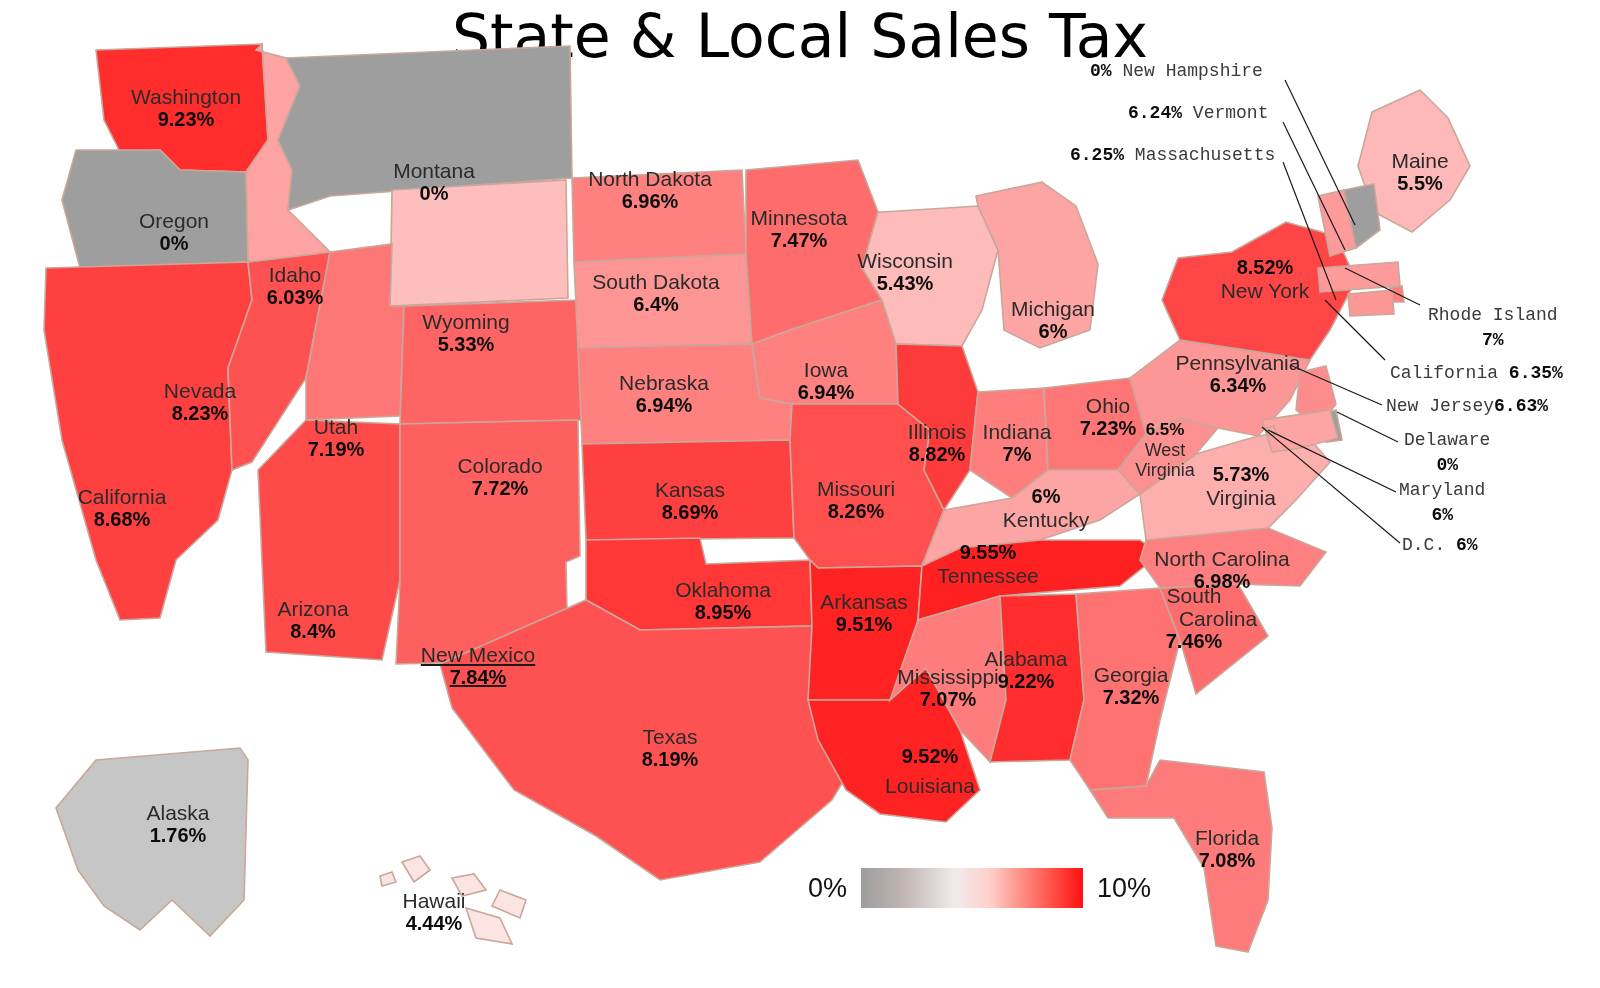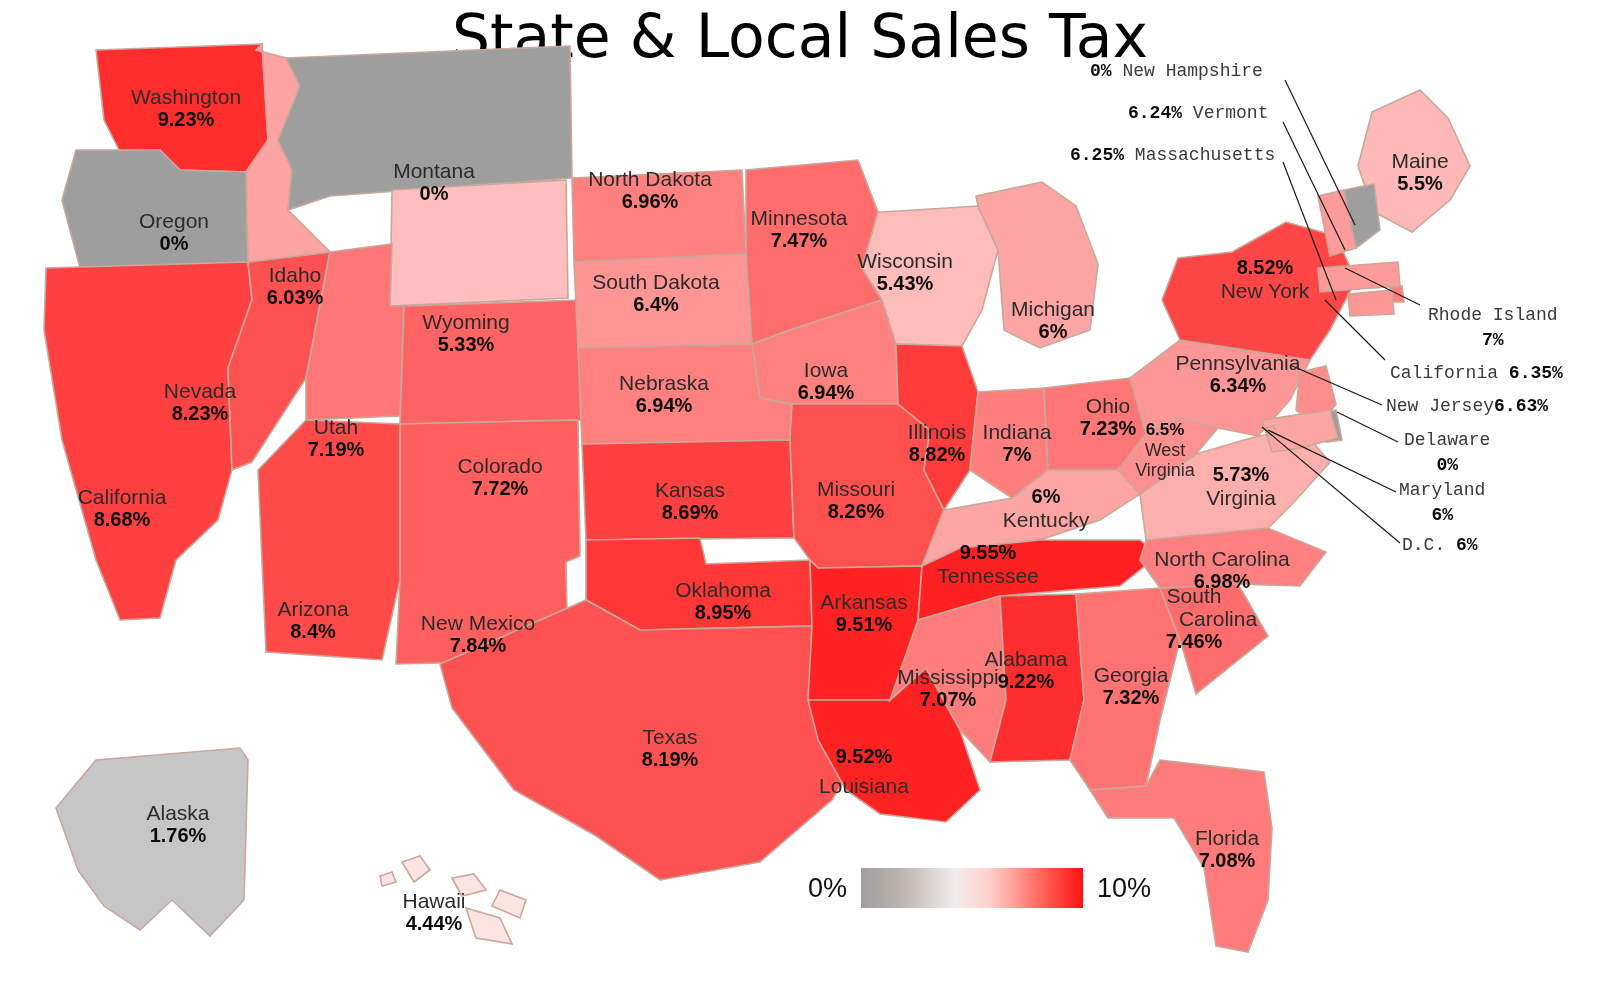--- a/index.html
+++ b/index.html
@@ -280,21 +280,21 @@
         <span class="pc">5.33%</span>
       </div>
       <div class="lbl" style="left: 336px; top: 438px;">
         <span class="nm">Utah</span>
         <span class="pc">7.19%</span>
       </div>
       <div class="lbl" style="left: 313px; top: 620px;">
         <span class="nm">Arizona</span>
         <span class="pc">8.4%</span>
       </div>
-      <div class="lbl" style="left: 478px; top: 634px;">
+      <div class="lbl" style="left: 478px; top: 666px; text-decoration: underline;">
         <span class="nm">New Mexico</span>
         <span class="pc">7.84%</span>
       </div>
       <div class="lbl" style="left: 500px; top: 477px;">
         <span class="nm">Colorado</span>
         <span class="pc">7.72%</span>
       </div>
       <div class="lbl" style="left: 650px; top: 190px;">
         <span class="nm">North Dakota</span>
         <span class="pc">6.96%</span>
@@ -328,21 +328,21 @@
         <span class="pc">6.94%</span>
       </div>
       <div class="lbl" style="left: 856px; top: 500px;">
         <span class="nm">Missouri</span>
         <span class="pc">8.26%</span>
       </div>
       <div class="lbl" style="left: 864px; top: 613px;">
         <span class="nm">Arkansas</span>
         <span class="pc">9.51%</span>
       </div>
-      <div class="lbl pc-first" style="left: 864px; top: 771px; gap: 6px;">
+      <div class="lbl pc-first" style="left: 930px; top: 771px; gap: 6px;">
         <span class="pc">9.52%</span>
         <span class="nm">Louisiana</span>
       </div>
       <div class="lbl" style="left: 905px; top: 272px;">
         <span class="nm">Wisconsin</span>
         <span class="pc">5.43%</span>
       </div>
       <div class="lbl" style="left: 937px; top: 443px;">
         <span class="nm">Illinois</span>
         <span class="pc">8.82%</span>

